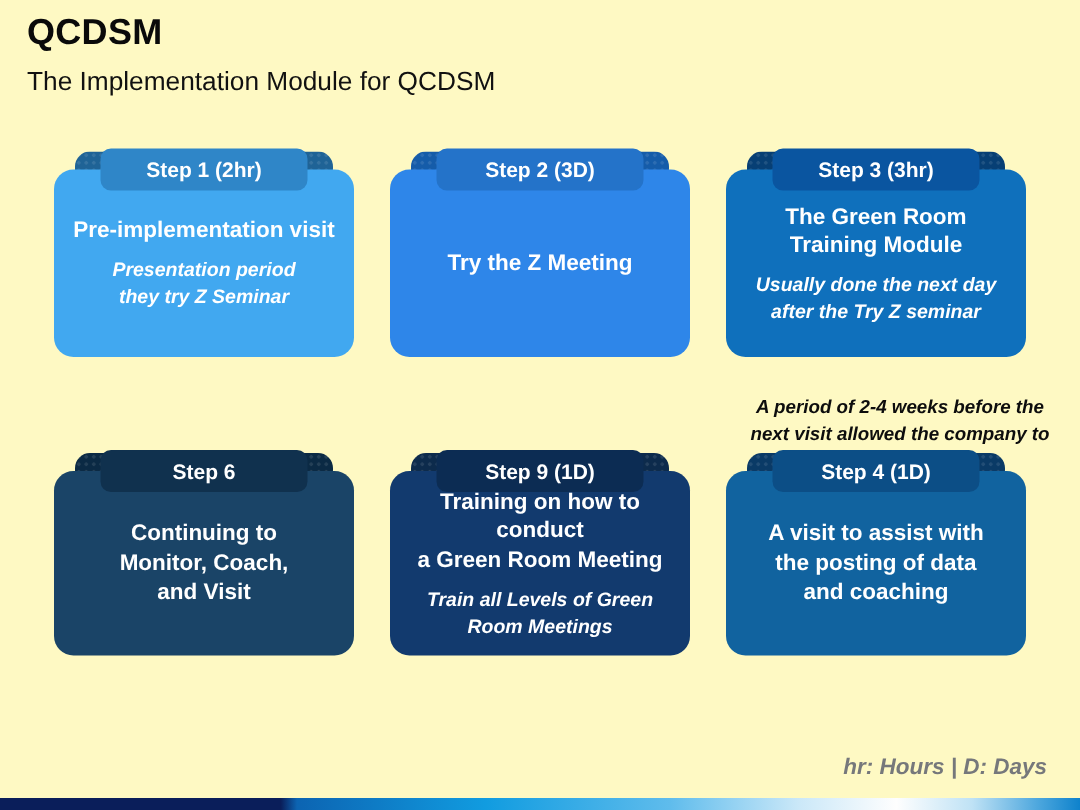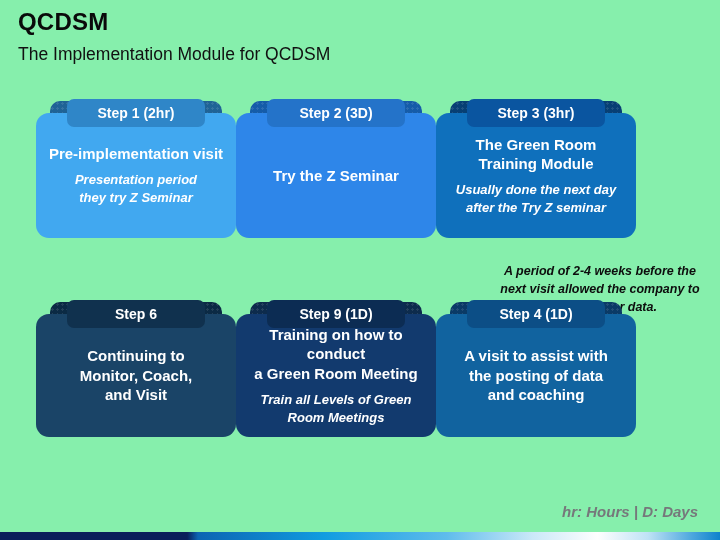--- a/index.html
+++ b/index.html
@@ -15,21 +15,21 @@
 
   .page-title {
     position:absolute; left:18px; top:8px; margin:0;
     font-size:24px; font-weight:800; color:#0A0A0A; letter-spacing:0.2px;
   }
   .page-subtitle {
     position:absolute; left:18px; top:44px; margin:0;
     font-size:17.5px; font-weight:400; color:#111;
   }
 
-  .row { position:absolute; left:36px; display:flex; }
+  .row { position:absolute; left:36px; display:flex; gap:24px; }
   .row-top { top:99px; }
   .row-bottom { top:300px; }
 
   .card { position:relative; width:200px; }
 
   .ears {
     position:absolute; top:2px; left:50%; transform:translateX(-50%);
     width:172px; height:26px; border-radius:10px;
     background-color:var(--ear-color);
     background-image:radial-gradient(rgba(255,255,255,0.10) 1px, transparent 1.3px);
@@ -76,42 +76,42 @@
     font-size:15px; font-style:italic; font-weight:700; color:#76787B;
   }
 
   .bottom-bar {
     position:absolute; left:0; bottom:0; width:720px; height:8px;
   }
 </style>
 </head>
 <body>
 
-<div class="slide" style="background: #86efac;">
+<div class="slide" style="background: #fef9c3;">
 
   <h1 class="page-title">QCDSM</h1>
   <h2 class="page-subtitle">The Implementation Module for QCDSM</h2>
 
   <div class="row row-top">
 
     <div class="card" style="--body-color: #41A8F0; --tab-color: #2F86C8; --ear-color: #1F6396;">
       <div class="ears"></div>
       <div class="tab">Step 1 (2hr)</div>
       <div class="card-body">
           <div class="card-heading">Pre-implementation visit</div>
           <div class="card-detail">Presentation period
 they try Z Seminar</div>
         </div>
     </div>
 
     <div class="card" style="--body-color: #2E86E9; --tab-color: #2473C9; --ear-color: #155CA9;">
       <div class="ears"></div>
       <div class="tab">Step 2 (3D)</div>
       <div class="card-body">
-          <div class="card-heading">Try the Z Seminar</div>
+          <div class="card-heading">Try the Z Meeting</div>
         </div>
     </div>
 
     <div class="card" style="--body-color: #0F70BC; --tab-color: #0A55A0; --ear-color: #073F74;">
       <div class="ears"></div>
       <div class="tab">Step 3 (3hr)</div>
       <div class="card-body">
           <div class="card-heading">The Green Room
 Training Module</div>
           <div class="card-detail">Usually done the next day

